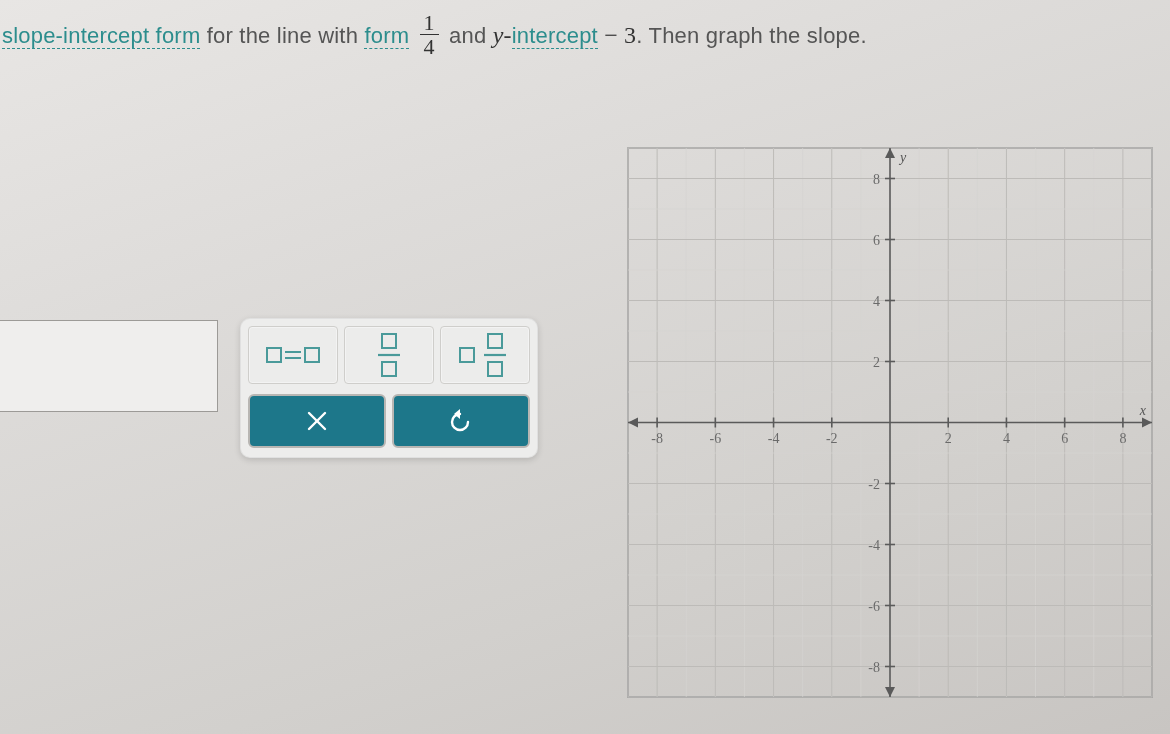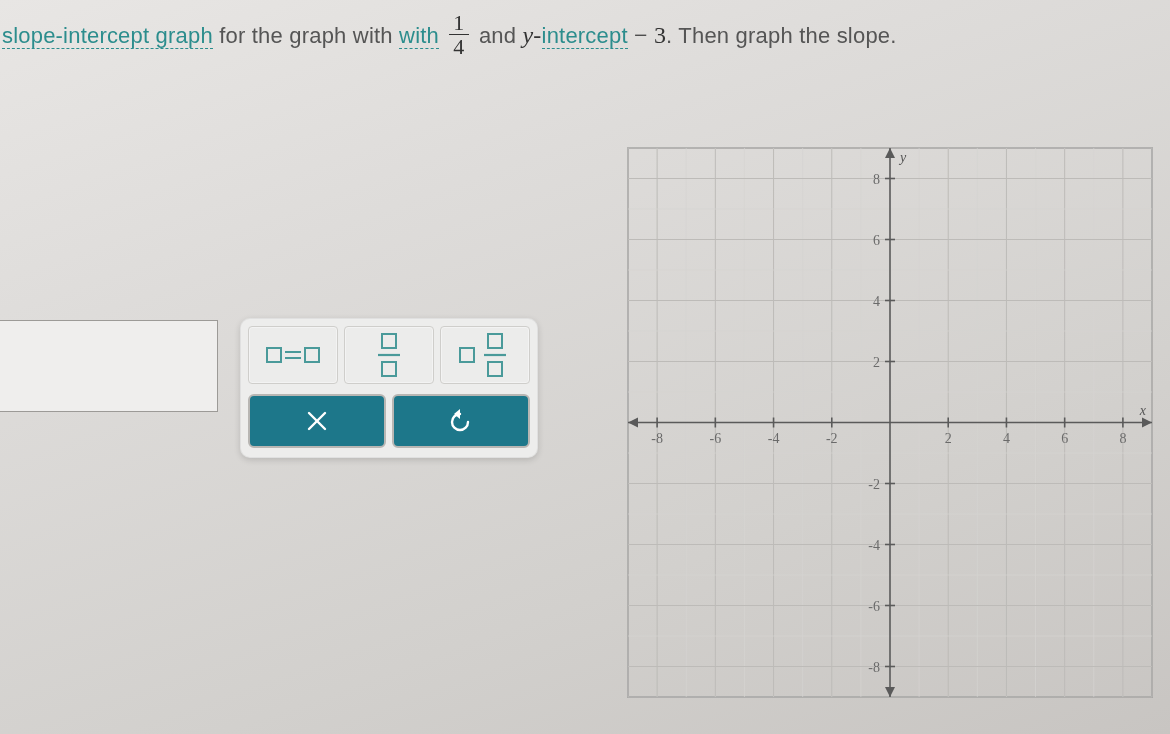--- a/index.html
+++ b/index.html
@@ -100,21 +100,21 @@
   .graph-border { fill:none; stroke:#888; stroke-width:1.4; }
   .grid-major { stroke:#bdbbb8; stroke-width:1; }
   .grid-minor { stroke:#d6d4d1; stroke-width:0.7; }
   .axis { stroke:#5a5a5a; stroke-width:1.6; }
   .arrow { fill:#5a5a5a; }
 </style>
 </head>
 <body>
 
 <div class="question">
-  <span class="term">slope-intercept graph</span><span> for the graph with </span><span class="term">with</span>
+  <span class="term">slope-intercept form</span><span> for the line with </span><span class="term">form</span>
   <span class="frac">
     <span class="num">1</span>
     <span class="den">4</span>
   </span>
   <span> and </span><span class="it">y</span><span class="plain">-</span><span class="term">intercept</span><span class="plain"> − 3</span><span>. Then graph the slope.</span>
 </div>
 
 <div class="answer-box"></div>
 
 <div class="palette">

